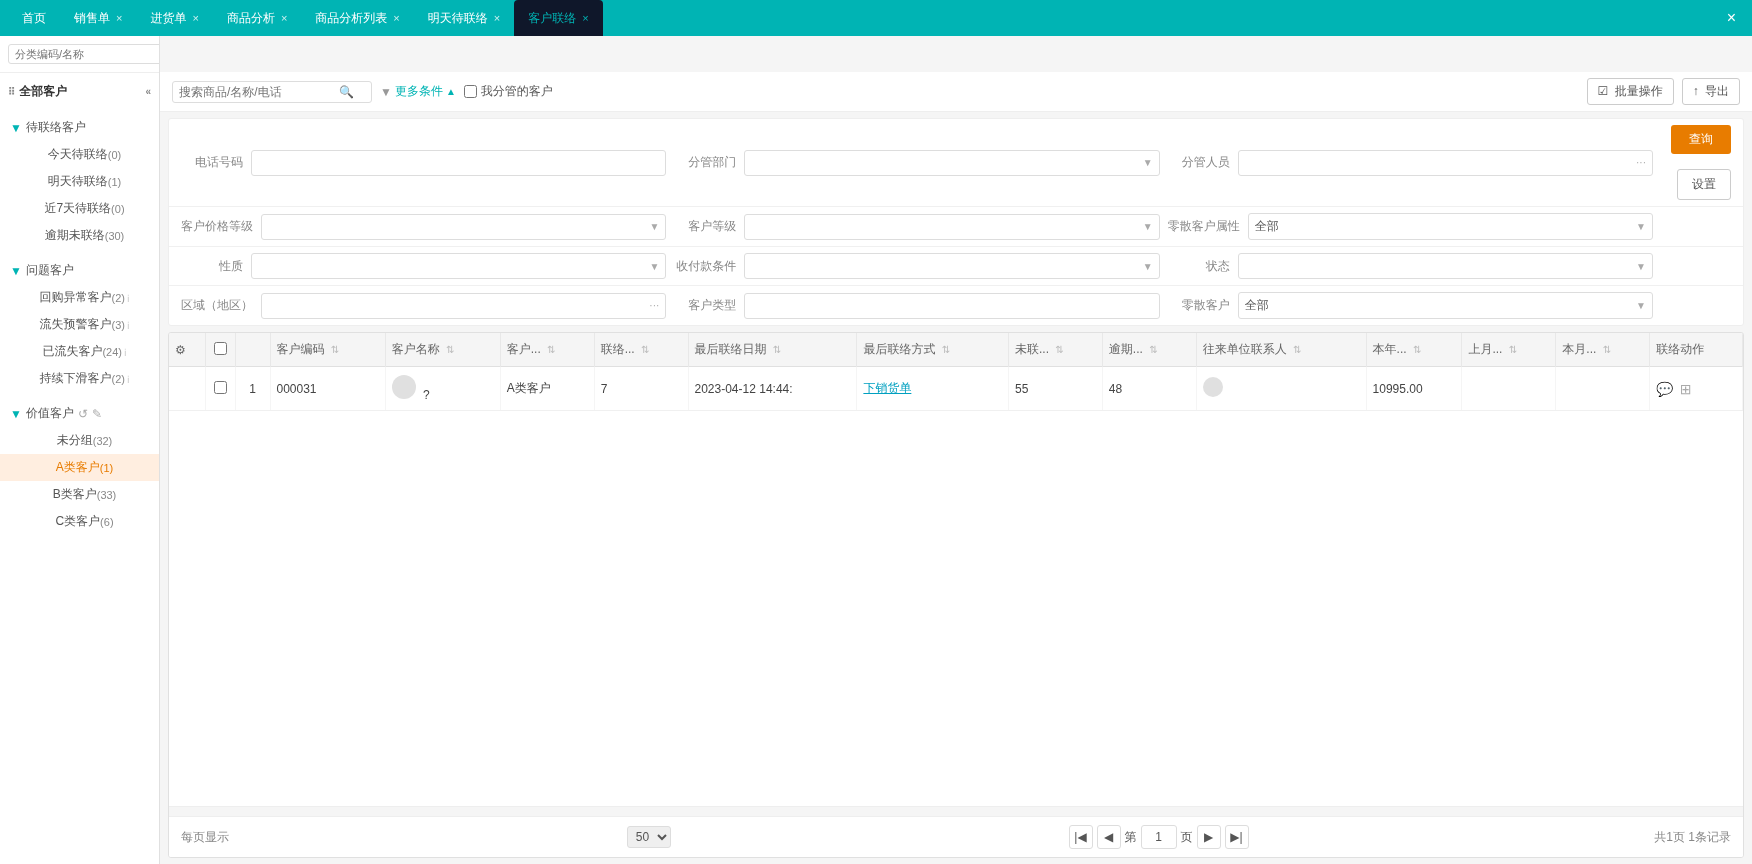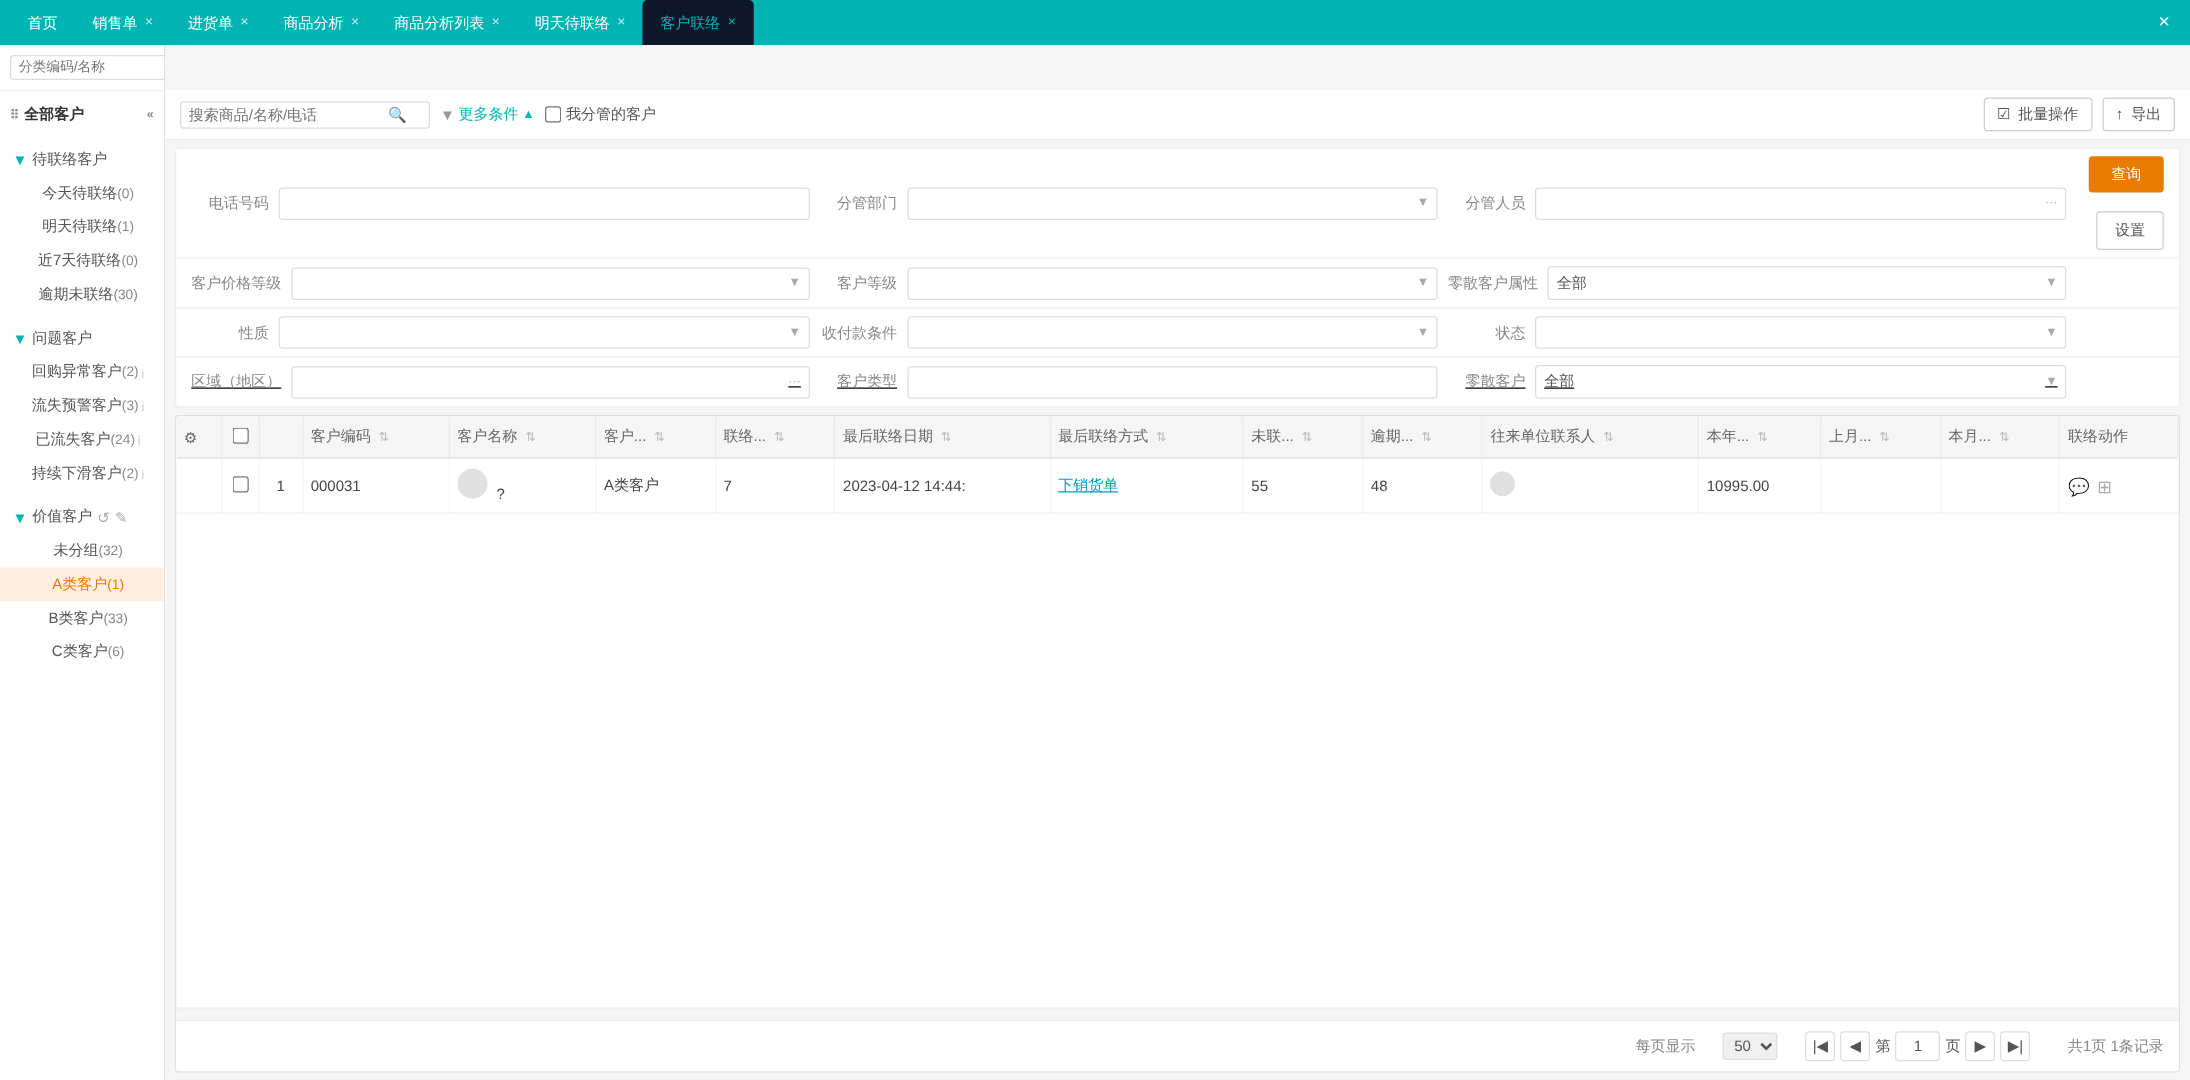--- a/index.html
+++ b/index.html
@@ -44,21 +44,21 @@
     }
 
     
     .main-layout {
       display: flex;
       height: calc(864px - 36px);
     }
 
     
     .sidebar {
-      width: 132px;
+      width: 160px;
       background: #fff;
       border-right: 1px solid #e0e0e0;
       overflow-y: auto;
       flex-shrink: 0;
     }
     .sidebar-search {
       display: flex;
       align-items: center;
       padding: 8px;
       border-bottom: 1px solid #eee;
@@ -209,21 +209,21 @@
       margin: 6px 8px 0 8px;
       border-radius: 3px;
     }
     .adv-filter-row {
       display: flex;
       align-items: center;
       border-bottom: 1px solid #f0f0f0;
       padding: 6px 12px;
       gap: 8px;
     }
-    .adv-filter-row:last-child { border-bottom: none; text-decoration: underline; }
+    .adv-filter-row:last-child { border-bottom: none; }
     .filter-field {
       display: flex;
       align-items: center;
       flex: 1;
       min-width: 0;
     }
     .filter-label {
       color: #888;
       white-space: nowrap;
       min-width: 70px;
@@ -321,25 +321,25 @@
     .num-col { width: 35px; text-align: center; color: #888; }
     .table-scroll { overflow-x: auto; flex: 1; }
 
     
     .gear-th { width: 36px; }
 
     
     .pagination {
       display: flex;
       align-items: center;
-      justify-content: flex-end;
+      justify-content: space-between;
       padding: 8px 12px;
       background: #fff;
       border-top: 1px solid #eee;
-      gap: 22px;
+      gap: 8px;
       font-size: 12px;
       color: #555;
     }
     .pagination .page-size-label { color: #888; }
     .pagination select {
       border: 1px solid #ddd;
       border-radius: 3px;
       padding: 2px 4px;
       font-size: 12px;
       color: #555;

